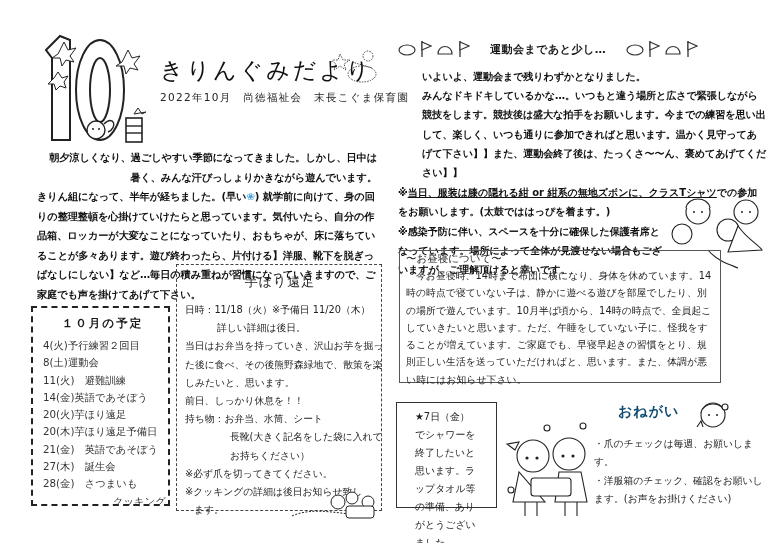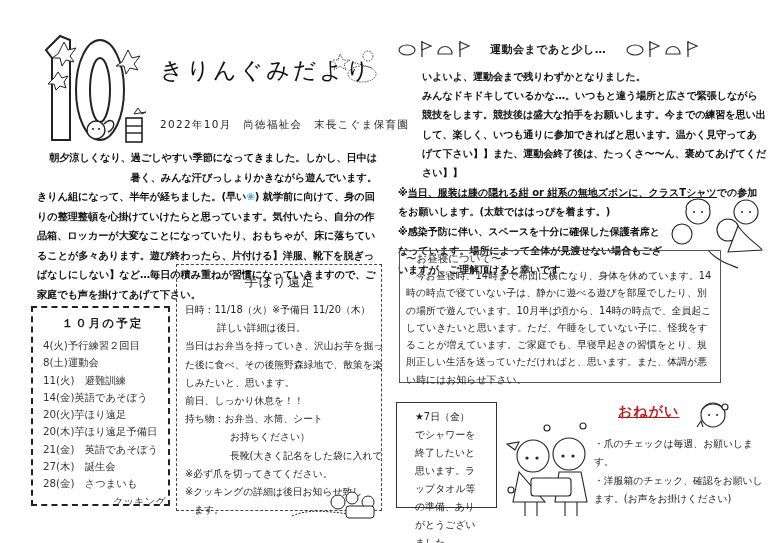--- a/index.html
+++ b/index.html
@@ -4,21 +4,21 @@
 <style>
   * { box-sizing: border-box; margin: 0; padding: 0; }
   html, body { width: 768px; height: 543px; background: #ffffff; overflow: hidden; }
   body { position: relative; font-family: "DejaVu Sans", sans-serif; color: #1a1a1a; }
   .abs { position: absolute; }
 
   
   .big-ten { left: 38px; top: 28px; width: 110px; height: 118px; }
   .title { left: 160px; top: 55px; font-size: 23px; font-weight: normal; letter-spacing: 3px; color: #111; }
   .sparkle { left: 332px; top: 48px; width: 48px; height: 38px; }
-  .subtitle { left: 160px; top: 118px; font-size: 10.5px; letter-spacing: 1.3px; color: #222; }
+  .subtitle { left: 160px; top: 91px; font-size: 10.5px; letter-spacing: 1.3px; color: #222; }
 
   
   .intro { left: 37px; top: 148px; width: 340px; font-size: 10.2px; line-height: 19.5px; font-weight: bold; color: #111; letter-spacing: -0.1px; }
   .intro p { margin: 0; }
   .intro .indent { text-indent: 1em; text-align: right; }
   .leaf-blue { color: #4aa3e0; }
 
   
   .schedule { left: 31px; top: 306px; width: 139px; height: 200px; border: 2px dashed #222; padding: 8px 6px 0 10px; }
   .schedule h3 { font-size: 11.5px; font-weight: bold; text-align: center; letter-spacing: 2px; margin-bottom: 6px; }
@@ -52,21 +52,21 @@
   .nap { left: 399px; top: 250px; width: 322px; height: 133px; border: 1.5px solid #555; padding: 1px 5px 0 6px; }
   .nap h3 { font-size: 10.5px; font-weight: normal; text-align: left; margin-bottom: 1px; color: #222; }
   .nap p { font-size: 9.8px; line-height: 17.3px; color: #222; letter-spacing: 0.1px; }
 
   
   .shower { left: 396px; top: 402px; width: 101px; height: 106px; border: 1.5px solid #333; padding: 5px 18px; font-size: 9.9px; line-height: 18px; color: #222; }
 
   .kids-basket { left: 505px; top: 420px; width: 96px; height: 110px; }
 
   
-  .onegai-title { left: 618px; top: 403px; font-size: 14px; font-weight: bold; letter-spacing: 1px; color: #b91c1c; text-decoration: underline; }
+  .onegai-title { left: 618px; top: 403px; font-size: 14px; font-weight: bold; letter-spacing: 1px; color: #0c4a6e; }
   .girl-face { left: 693px; top: 397px; width: 36px; height: 36px; }
   .onegai-list { left: 594px; top: 435px; width: 170px; font-size: 9.8px; line-height: 18.3px; color: #222; }
 </style>
 </head>
 <body>
 
 <svg class="abs big-ten" viewBox="0 0 110 118">
 
   <polygon points="8,22 22,8 32,12 32,112 14,112 14,30" fill="#fff" stroke="#222" stroke-width="2"></polygon>
 
@@ -128,22 +128,22 @@
 
 <div class="abs imo">
   <h3>芋ほり遠足</h3>
   <p>日時：11/18（火）※予備日 11/20（木）</p>
   <p class="ind">詳しい詳細は後日。</p>
   <p>当日はお弁当を持っていき、沢山お芋を掘っ</p>
   <p>た後に食べ、その後熊野森緑地で、散策を楽</p>
   <p>しみたいと、思います。</p>
   <p>前日、しっかり休息を！！</p>
   <p>持ち物：お弁当、水筒、シート</p>
+  <p class="ind2">長靴(大きく記名をした袋に入れて</p>
   <p class="ind2">お持ちください）</p>
-  <p class="ind2">長靴(大きく記名をした袋に入れて</p>
   <p>※必ず爪を切ってきてください。</p>
   <p>※クッキングの詳細は後日お知らせ致し</p>
   <p class="ind3">ます。</p>
 </div>
 
 <svg class="abs digging" viewBox="0 0 90 34">
   <g stroke="#222" stroke-width="1" fill="#fff">
     <path d="M2,28 C20,20 40,24 60,26" stroke-dasharray="2 1.5" fill="none"></path>
     <circle cx="48" cy="14" r="7"></circle>
     <circle cx="62" cy="10" r="6"></circle>

